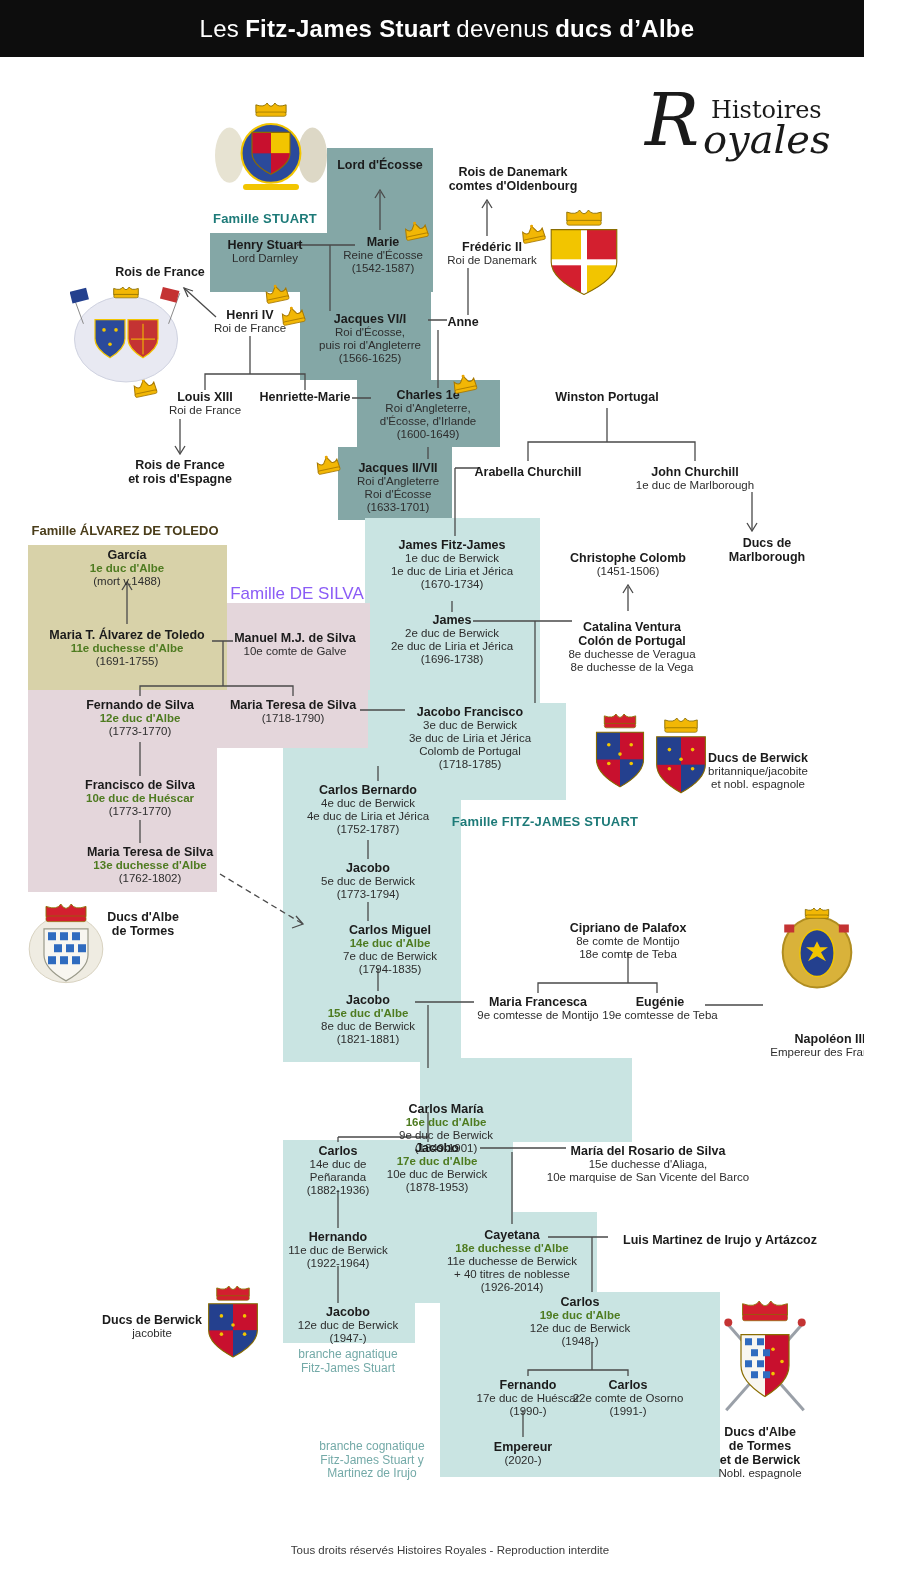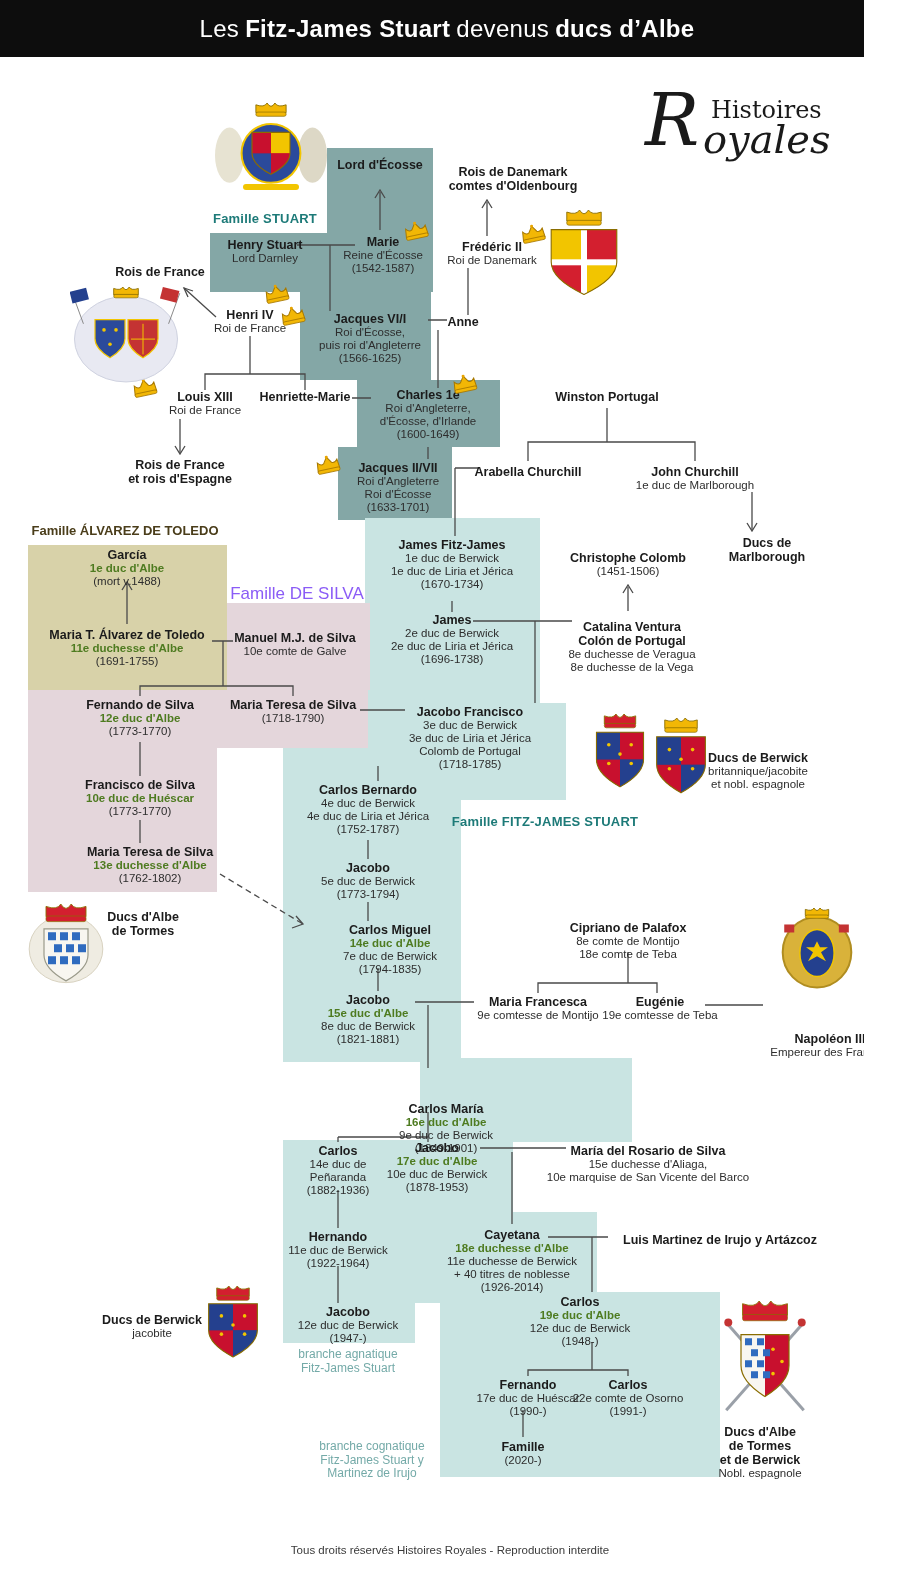--- a/index.html
+++ b/index.html
@@ -396,21 +396,21 @@
         <span class="nl s-n">Fernando</span>
         <span class="nl s-p">17e duc de Huéscar</span>
         <span class="nl s-p">(1990-)</span>
       </div>
       <div class="node" style="left: 628px; top: 1378px;">
         <span class="nl s-n">Carlos</span>
         <span class="nl s-p">22e comte de Osorno</span>
         <span class="nl s-p">(1991-)</span>
       </div>
       <div class="node" style="left: 523px; top: 1440px;">
-        <span class="nl s-n">Famille</span>
+        <span class="nl s-n">Empereur</span>
         <span class="nl s-p">(2020-)</span>
       </div>
       <div class="node" style="left: 372px; top: 1440px;">
         <span class="nl s-br">branche cognatique</span>
         <span class="nl s-br">Fitz-James Stuart y</span>
         <span class="nl s-br">Martinez de Irujo</span>
       </div>
       <div class="node" style="left: 760px; top: 1425px;">
         <span class="nl s-n">Ducs d'Albe</span>
         <span class="nl s-n">de Tormes</span>

